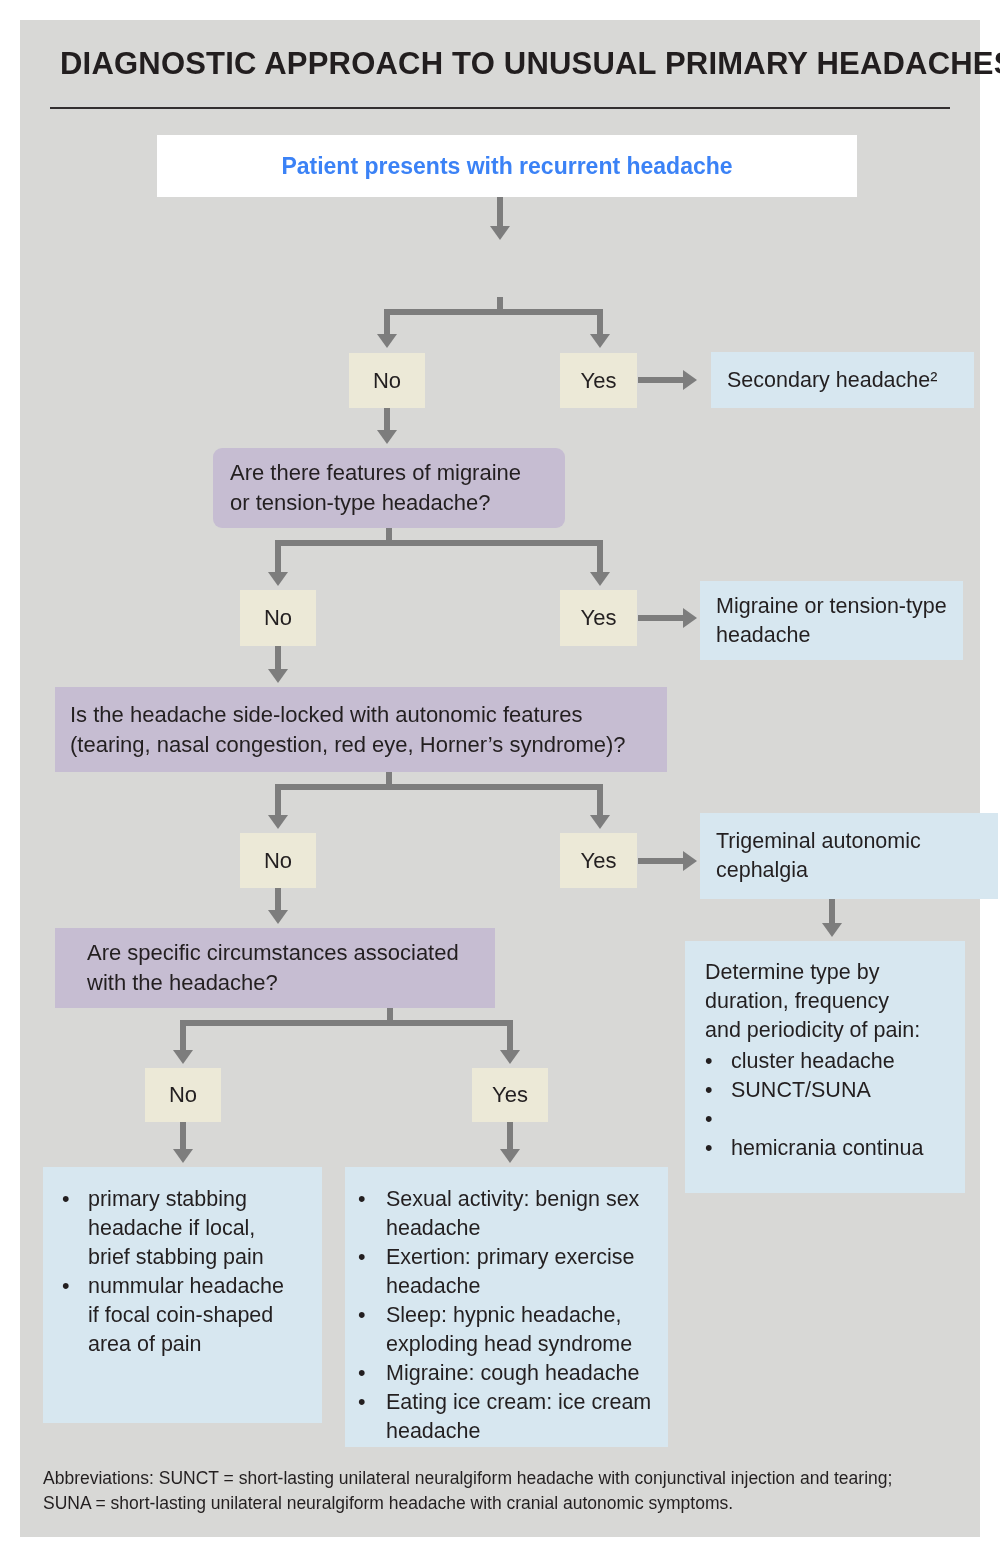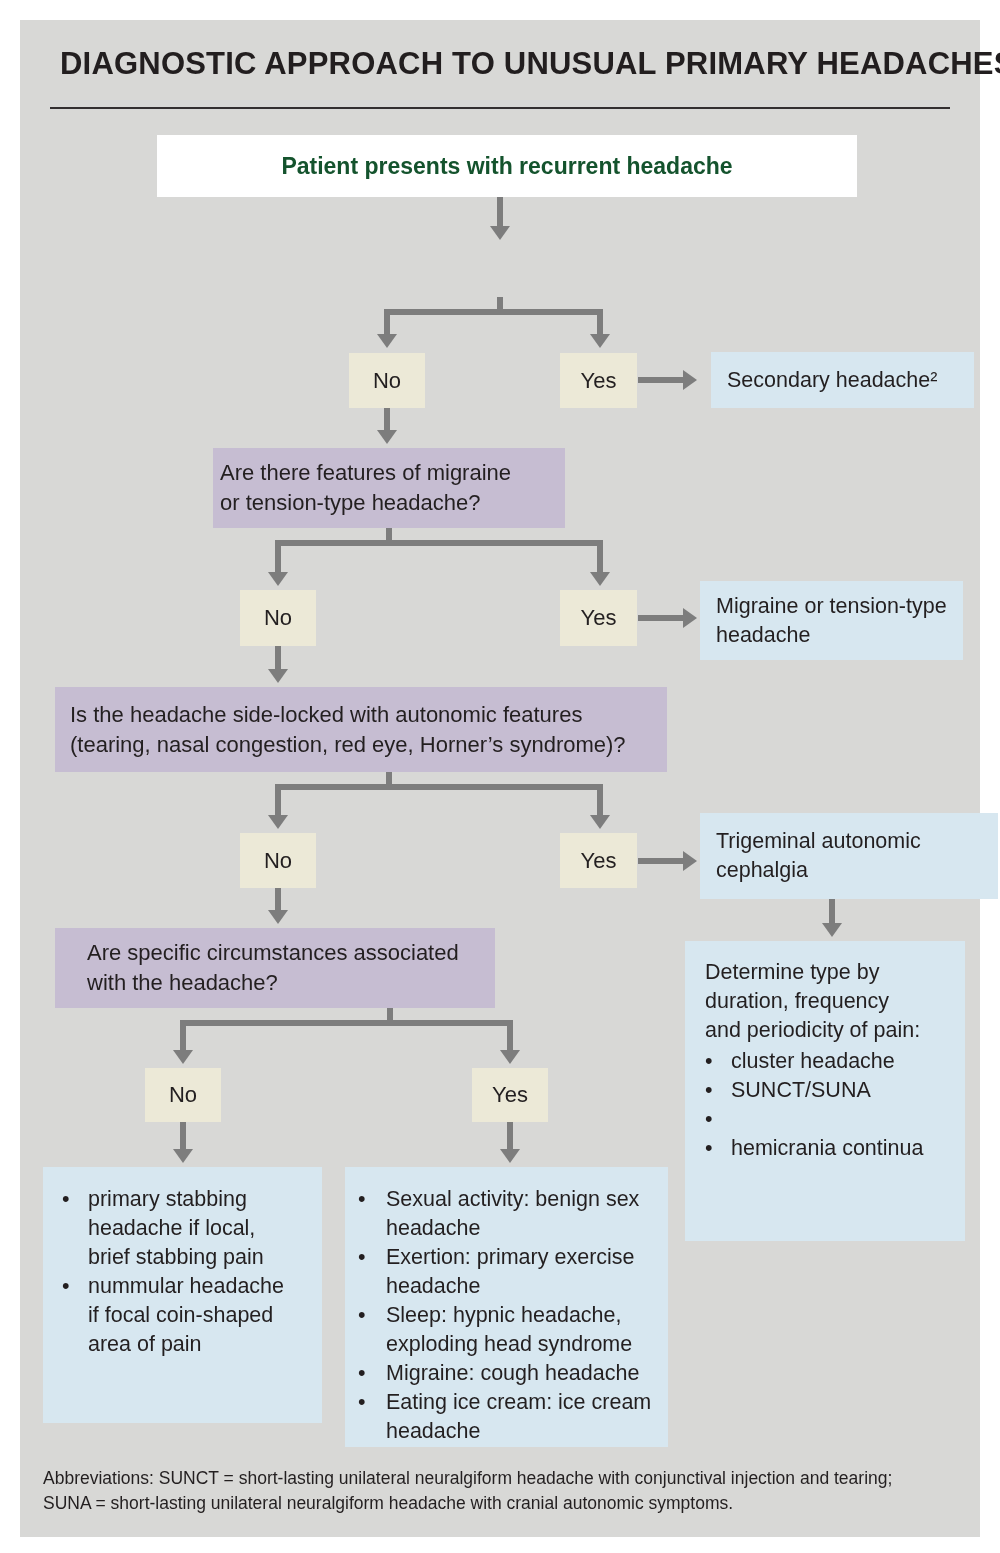--- a/index.html
+++ b/index.html
@@ -4,21 +4,21 @@
 <style>
   html,body{margin:0;padding:0;}
   .page{position:relative;width:1000px;height:1553px;background:#ffffff;
         font-family:"Liberation Sans",sans-serif;color:#231f20;overflow:hidden;}
   .panel{position:absolute;left:20px;top:20px;width:960px;height:1517px;background:#d8d8d6;}
   .title{position:absolute;left:60px;top:46px;width:900px;font-size:31px;font-weight:bold;
          letter-spacing:.2px;color:#221e1f;white-space:nowrap;}
   .rule{position:absolute;left:50px;top:107px;width:900px;height:2px;background:#332f30;}
   .box{position:absolute;box-sizing:border-box;}
   .start{background:#ffffff;display:flex;align-items:center;justify-content:center;
-         color:#14532d;font-size:23px;font-weight:bold;}
+         color:#3b82f6;font-size:23px;font-weight:bold;}
   .q{background:#c6bdd2;display:flex;flex-direction:column;justify-content:center;
      font-size:22px;line-height:30px;}
   .qcenter{align-items:center;}
   .ans{background:#ece9d7;display:flex;align-items:center;justify-content:center;font-size:22px;}
   .out{background:#d7e7f0;font-size:21.5px;line-height:29px;}
   .flexv{display:flex;flex-direction:column;justify-content:center;}
   .pre{white-space:pre-line;}
   .vline,.hline{position:absolute;background:#7d7d7d;}
   .head-down{position:absolute;width:0;height:0;border-left:10px solid transparent;
              border-right:10px solid transparent;border-top:14px solid #7d7d7d;}
@@ -57,21 +57,21 @@
   <div class="box ans" style="left:349px;top:353px;width:76px;height:55px;">No</div>
   <div class="box ans" style="left:560px;top:353px;width:77px;height:55px;">Yes</div>
 
   <div class="hline" style="left:638px;top:377px;width:46px;height:6px;"></div>
   <div class="head-right" style="left:683px;top:370px;"></div>
   <div class="box out flexv" style="left:700px;top:352px;width:263px;height:56px;padding-left:16px;margin-left:11px;">Secondary headache²</div>
 
   <div class="vline" style="left:384px;top:408px;width:6px;height:23px;"></div>
   <div class="head-down" style="left:377px;top:430px;"></div>
 
-  <div class="box q pre" style="left:213px;top:448px;width:352px;height:80px;padding-left:7px;">Are there features of migraine
+  <div class="box q pre" style="left:213px;top:448px;width:352px;height:80px;padding-left:17px;border-radius:9px;">Are there features of migraine
 or tension-type headache?</div>
 
   <div class="vline" style="left:386px;top:528px;width:6px;height:14px;"></div>
   <div class="hline" style="left:275px;top:540px;width:328px;height:6px;"></div>
   <div class="vline" style="left:275px;top:540px;width:6px;height:33px;"></div>
   <div class="head-down" style="left:268px;top:572px;"></div>
   <div class="vline" style="left:597px;top:540px;width:6px;height:33px;"></div>
   <div class="head-down" style="left:590px;top:572px;"></div>
 
   <div class="box ans" style="left:240px;top:590px;width:76px;height:56px;">No</div>
@@ -105,21 +105,21 @@
 
   <div class="vline" style="left:829px;top:899px;width:6px;height:25px;"></div>
   <div class="head-down" style="left:822px;top:923px;"></div>
 
   <div class="vline" style="left:275px;top:888px;width:6px;height:23px;"></div>
   <div class="head-down" style="left:268px;top:910px;"></div>
 
   <div class="box q pre" style="left:55px;top:928px;width:440px;height:80px;padding-left:32px;">Are specific circumstances associated
 with the headache?</div>
 
-  <div class="box out" style="left:685px;top:941px;width:280px;height:300px;padding:17px 10px 8px 20px;">
+  <div class="box out" style="left:685px;top:941px;width:280px;height:252px;padding:17px 10px 8px 20px;">
     <div class="pre">Determine type by
 duration, frequency
 and periodicity of pain:</div>
     <div class="bullets">
       <div class="bullet">
           <span class="dot">•</span>
           <span class="bt">cluster headache</span>
         </div>
       <div class="bullet">
           <span class="dot">•</span>

